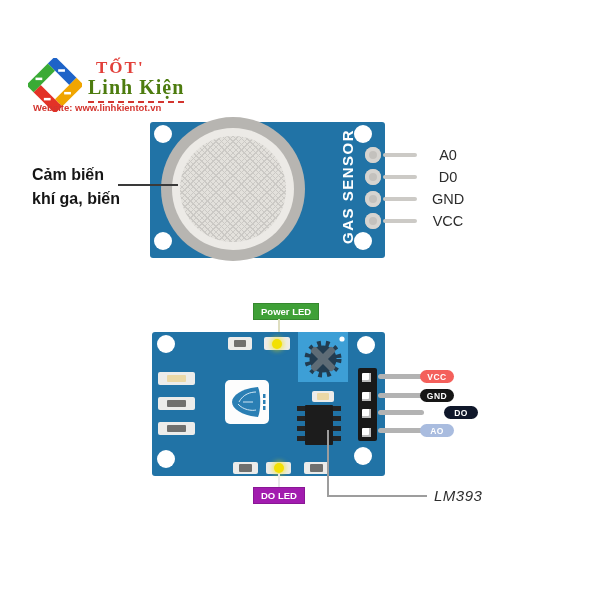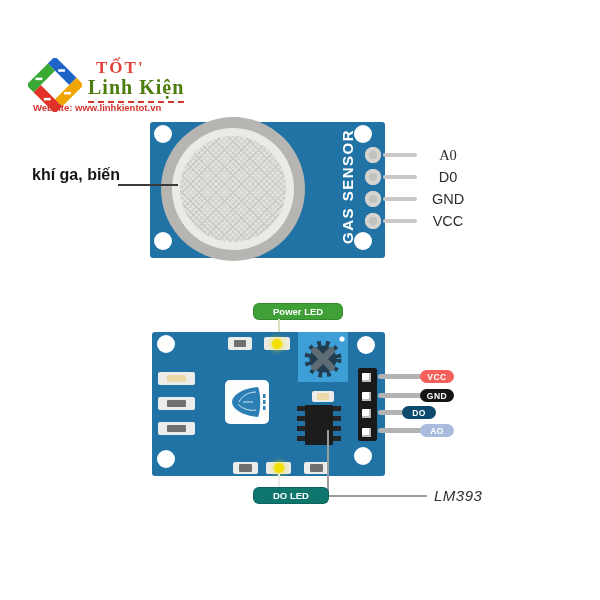--- a/index.html
+++ b/index.html
@@ -40,21 +40,21 @@
   .smd.tan .chip{background:#ead8a6;}
   .led-dot{width:10px;height:10px;border-radius:50%;background:#f2e004;box-shadow:0 0 5px 2px rgba(242,224,4,.55);}
   .ic{position:absolute;background:#1c1c1c;border-radius:1px;}
   .ic-pin{position:absolute;width:8px;height:5px;background:#242424;}
   .header-strip{position:absolute;background:#191919;border-radius:2px;}
   .header-pin{position:absolute;left:4px;width:9px;height:9px;background:#fff;border-radius:1px;
               box-shadow:inset -2px -2px 0 #bdbdbd;}
   .tag-line{position:absolute;height:5px;background:#b3b3b3;border-radius:3px;}
   .pill{position:absolute;width:34px;height:13px;border-radius:7px;color:#fff;font-weight:bold;
         font-size:8.5px;letter-spacing:.5px;display:flex;align-items:center;justify-content:center;}
-  .badge{position:absolute;height:15px;padding:1px 20px;border-radius:6px;color:#fff;font-weight:bold;
+  .badge{position:absolute;height:15px;padding:1px 8px;border-radius:0;color:#fff;font-weight:bold;
          font-size:9.5px;display:flex;align-items:center;justify-content:center;
          box-shadow:inset 0 0 0 1px rgba(0,0,0,.15);}
   .callout-v{position:absolute;width:2px;}
   .callout-h{position:absolute;height:2px;}
   .ic-label{position:absolute;font-style:italic;font-size:15px;color:#2e2e2e;letter-spacing:.5px;}
 </style>
 </head>
 <body>
 
 <div id="canvas">
@@ -69,20 +69,21 @@
       <rect x="48" y="24" width="3" height="8" fill="#fff" transform="rotate(45 49 28)"></rect>
       <rect x="36" y="46" width="3" height="8" fill="#fff" transform="rotate(45 37 50)"></rect>
       <rect x="12" y="36" width="3" height="8" fill="#fff" transform="rotate(45 13 40)"></rect>
     </g>
   </svg>
   <div class="abs brand-title" style="left: 96px; top: 58px; color: rgb(226, 64, 58);">TỐT'</div>
   <div class="abs brand-sub" style="left: 88px; top: 76px; color: #4d7c0f;">Linh Kiện</div>
   <div class="abs brand-site" style="left: 33px; top: 102px; color: rgb(211, 53, 47); text-align: right;">Website: www.linhkientot.vn</div>
 
   <div class="abs anno" style="left:32px;top:163px;">
+    <div>Cảm biến</div>
     <div>khí ga, biến</div>
   </div>
   <div class="anno-line" style="left:118px;top:184px;width:60px;z-index:5;"></div>
 
   <div class="board" style="left: 150px; top: 122px; width: 235px; height: 136px; background-color: rgb(33, 115, 166);">
     <div class="hole" style="left:4px;top:3px;"></div>
     <div class="hole" style="left:4px;top:110px;"></div>
     <div class="hole" style="left:204px;top:3px;"></div>
     <div class="hole" style="left:204px;top:110px;"></div>
 
@@ -98,21 +99,21 @@
     <div class="fpin" style="left:215px;top:47px;"></div>
     <div class="fpin" style="left:215px;top:69px;"></div>
     <div class="fpin" style="left:215px;top:91px;"></div>
   </div>
 
   <div class="fline" style="left:383px;top:153px;width:34px;"></div>
   <div class="fline" style="left:383px;top:175px;width:34px;"></div>
   <div class="fline" style="left:383px;top:197px;width:34px;"></div>
   <div class="fline" style="left:383px;top:219px;width:34px;"></div>
 
-  <div class="flabel" style="left:424px;top:147px;font-family:Liberation Serif, serif;">A0</div>
+  <div class="flabel" style="left:424px;top:147px;">A0</div>
   <div class="flabel" style="left:424px;top:169px;">D0</div>
   <div class="flabel" style="left:424px;top:191px;">GND</div>
   <div class="flabel" style="left:424px;top:213px;">VCC</div>
 
   <div class="badge" style="left: 253px; top: 303px; background-color: rgb(63, 160, 55);">Power LED</div>
   <div class="callout-v" style="left:278px;top:319px;height:18px;background:#dedec0;"></div>
 
   <div class="board" style="left: 152px; top: 332px; width: 233px; height: 144px; background-color: rgb(33, 115, 166);">
     <div class="hole" style="left:5px;top:3px;"></div>
     <div class="hole" style="left:5px;top:118px;"></div>
@@ -191,23 +192,23 @@
     </div>
   </div>
 
   <div class="tag-line" style="left:378px;top:374px;width:46px;"></div>
   <div class="tag-line" style="left:378px;top:393px;width:46px;"></div>
   <div class="tag-line" style="left:378px;top:410px;width:46px;"></div>
   <div class="tag-line" style="left:378px;top:428px;width:46px;"></div>
 
   <div class="pill" style="left: 420px; top: 370px; background-color: rgb(244, 96, 91);">VCC</div>
   <div class="pill" style="left: 420px; top: 389px; background-color: rgb(22, 22, 22);">GND</div>
-  <div class="pill" style="left: 402px; top: 406px; background-color: #0c4a6e;">DO</div>
+  <div class="pill" style="left: 444px; top: 406px; background-color: #0f172a;">DO</div>
   <div class="pill" style="left: 420px; top: 424px; background-color: rgb(169, 188, 223);">AO</div>
 
   <div class="callout-v" style="left:327px;top:430px;height:67px;background:#9d9d9d;"></div>
   <div class="callout-h" style="left:327px;top:495px;width:100px;background:#9d9d9d;"></div>
   <div class="ic-label" style="left:434px;top:487px;">LM393</div>
 
   <div class="callout-v" style="left:278px;top:474px;height:13px;background:#e8e8e8;"></div>
-  <div class="badge" style="left: 253px; top: 487px; background-color: #0f766e; text-align: right;">DO LED</div>
+  <div class="badge" style="left: 253px; top: 487px; background-color: #a21caf; text-align: right;">DO LED</div>
 
 </div>
 
 </body></html>

